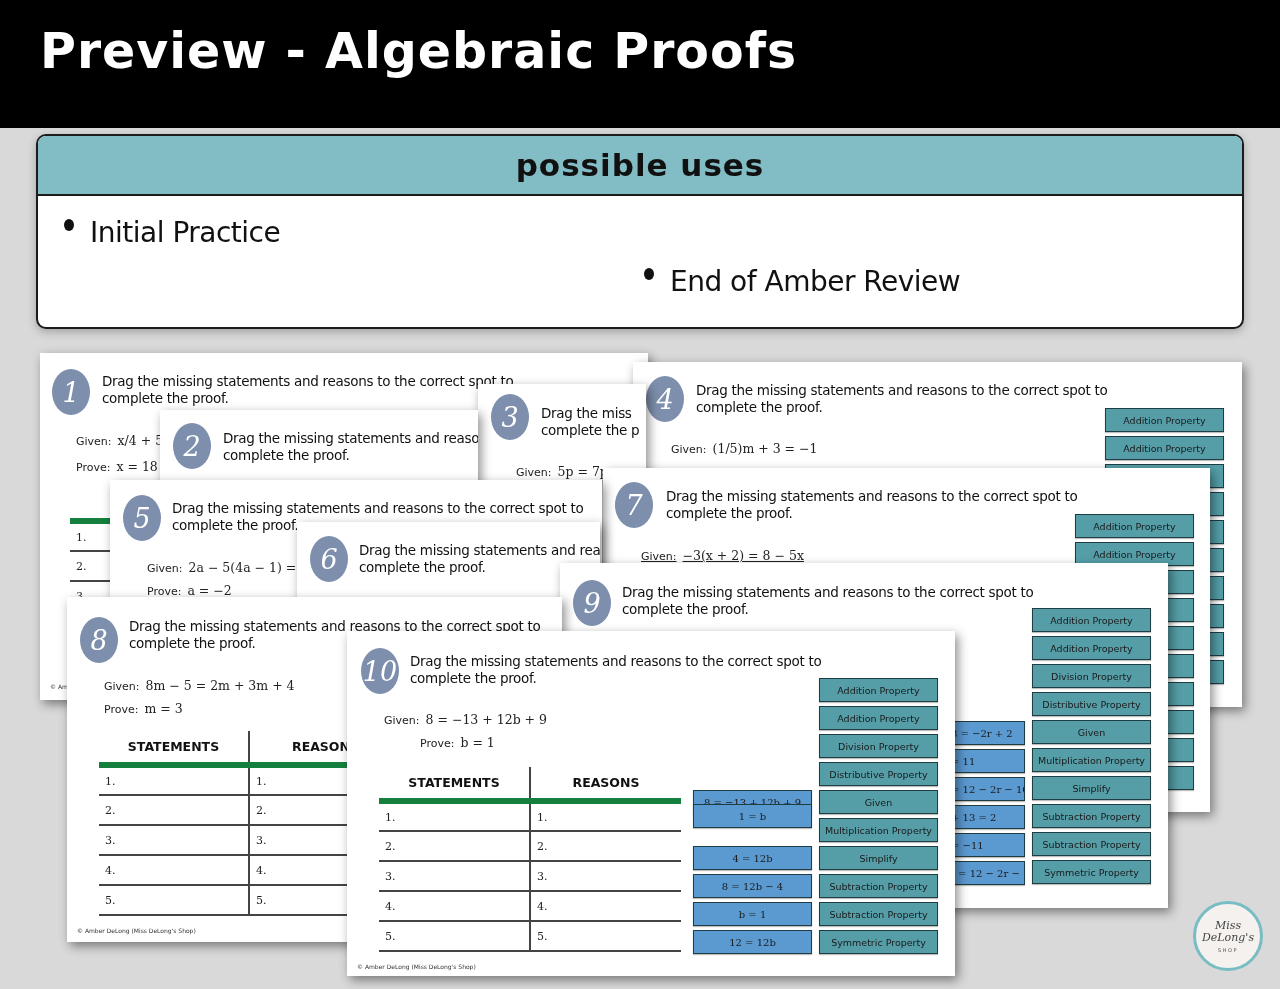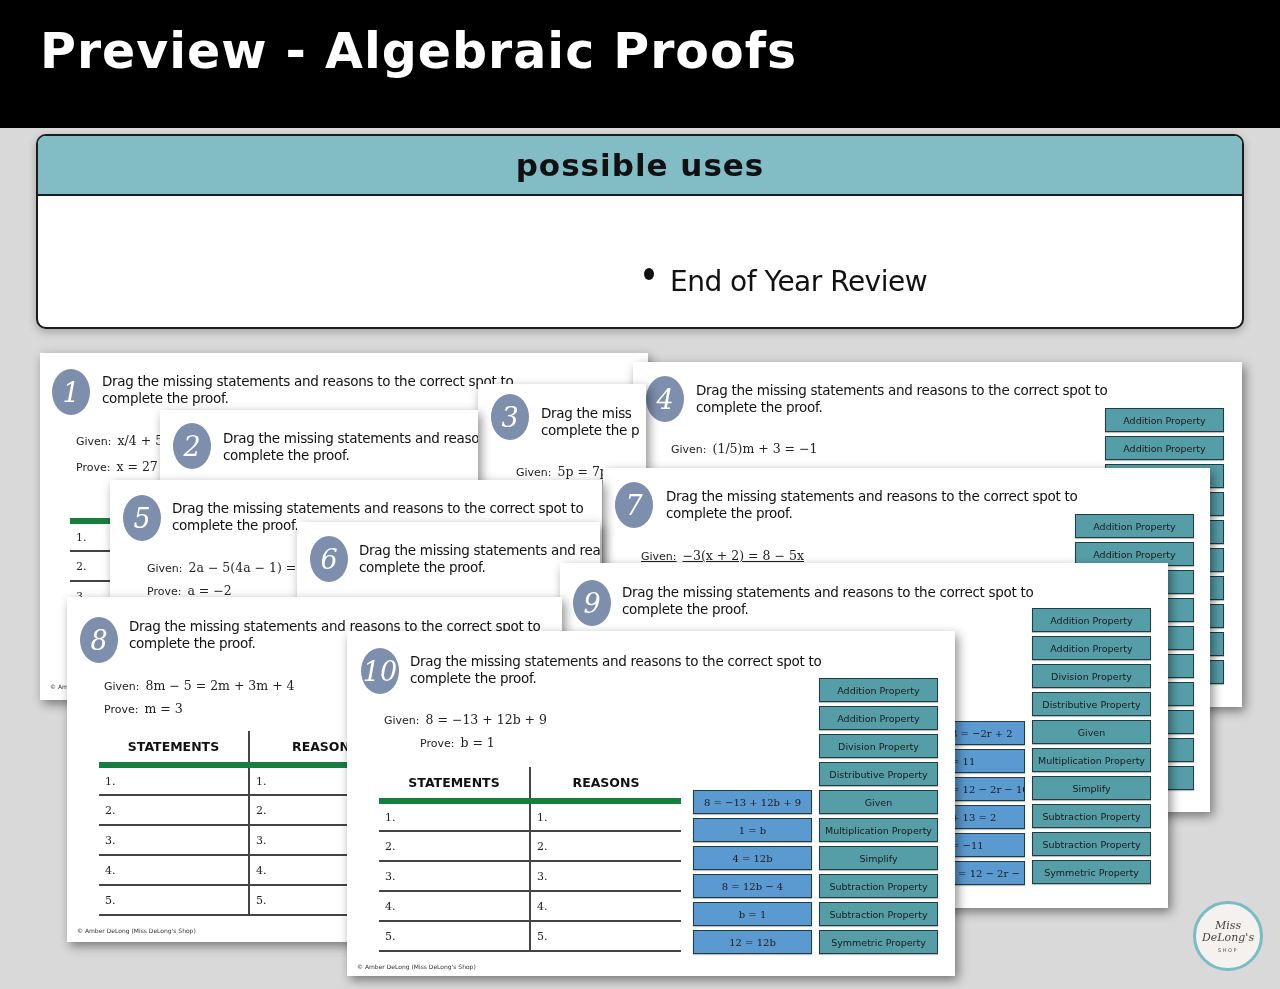--- a/index.html
+++ b/index.html
@@ -114,38 +114,42 @@
 
 <div class="top-bar">
   <h1>Preview - Algebraic Proofs</h1>
 </div>
 
 <div class="uses-box">
   <div class="uses-header">
     <span>possible uses</span>
   </div>
   <div class="uses-list">
+    <div class="use-item" style="left:26px; top:20px;">
+      <span class="bullet"></span>
+      <span>Initial Practice</span>
+    </div>
     <div class="use-item" style="left:606px; top:69px;">
       <span class="bullet"></span>
-      <span>End of Year Review</span>
+      <span>End of Amber Review</span>
     </div>
   </div>
 </div>
 
 <div class="slide" style="left:40px; top:353px; width:608px; height:347px; z-index:1;">
   <div class="num-badge" style="left:12px; top:16px;">1</div>
   <div class="instr" style="left:62px; top:20px;">
     <div>Drag the missing statements and reasons to the correct spot to</div>
     <div>complete the proof.</div>
   </div>
   <div class="given" style="left:36px; top:80px;">
     <span class="lbl">Given:</span><span class="math">x/4 + 5 =</span>
   </div>
   <div class="given" style="left:36px; top:106px;">
-    <span class="lbl">Prove:</span><span class="math">x = 27</span>
+    <span class="lbl">Prove:</span><span class="math">x = 18</span>
   </div>
   <table class="proof-table" style="left:30px; top:134px; width:200px;">
     <tbody>
         <tr>
           <th class="col-left" style="width:100px;">S</th>
           <th></th>
         </tr>
     <tr>
           <td class="col-left">1.</td>
           <td></td>
@@ -347,21 +351,21 @@
           <td class="col-left">4.</td>
           <td>4.</td>
         </tr>
     <tr>
           <td class="col-left">5.</td>
           <td>5.</td>
         </tr>
   </tbody>
     </table>
   <div class="tile stmt" style="left:346px; top:159px; width:119px;">8 = −13 + 12b + 9</div>
-  <div class="tile stmt" style="left:346px; top:187px; width:119px;">1 = b</div>
+  <div class="tile stmt" style="left:346px; top:173px; width:119px;">1 = b</div>
   <div class="tile stmt" style="left:346px; top:215px; width:119px;">4 = 12b</div>
   <div class="tile stmt" style="left:346px; top:243px; width:119px;">8 = 12b − 4</div>
   <div class="tile stmt" style="left:346px; top:271px; width:119px;">b = 1</div>
   <div class="tile stmt" style="left:346px; top:299px; width:119px;">12 = 12b</div>
   <div class="tile reason" style="left:472px; top:47px; width:119px;">Addition Property</div>
   <div class="tile reason" style="left:472px; top:75px; width:119px;">Addition Property</div>
   <div class="tile reason" style="left:472px; top:103px; width:119px;">Division Property</div>
   <div class="tile reason" style="left:472px; top:131px; width:119px;">Distributive Property</div>
   <div class="tile reason" style="left:472px; top:159px; width:119px;">Given</div>
   <div class="tile reason" style="left:472px; top:187px; width:119px;">Multiplication Property</div>

